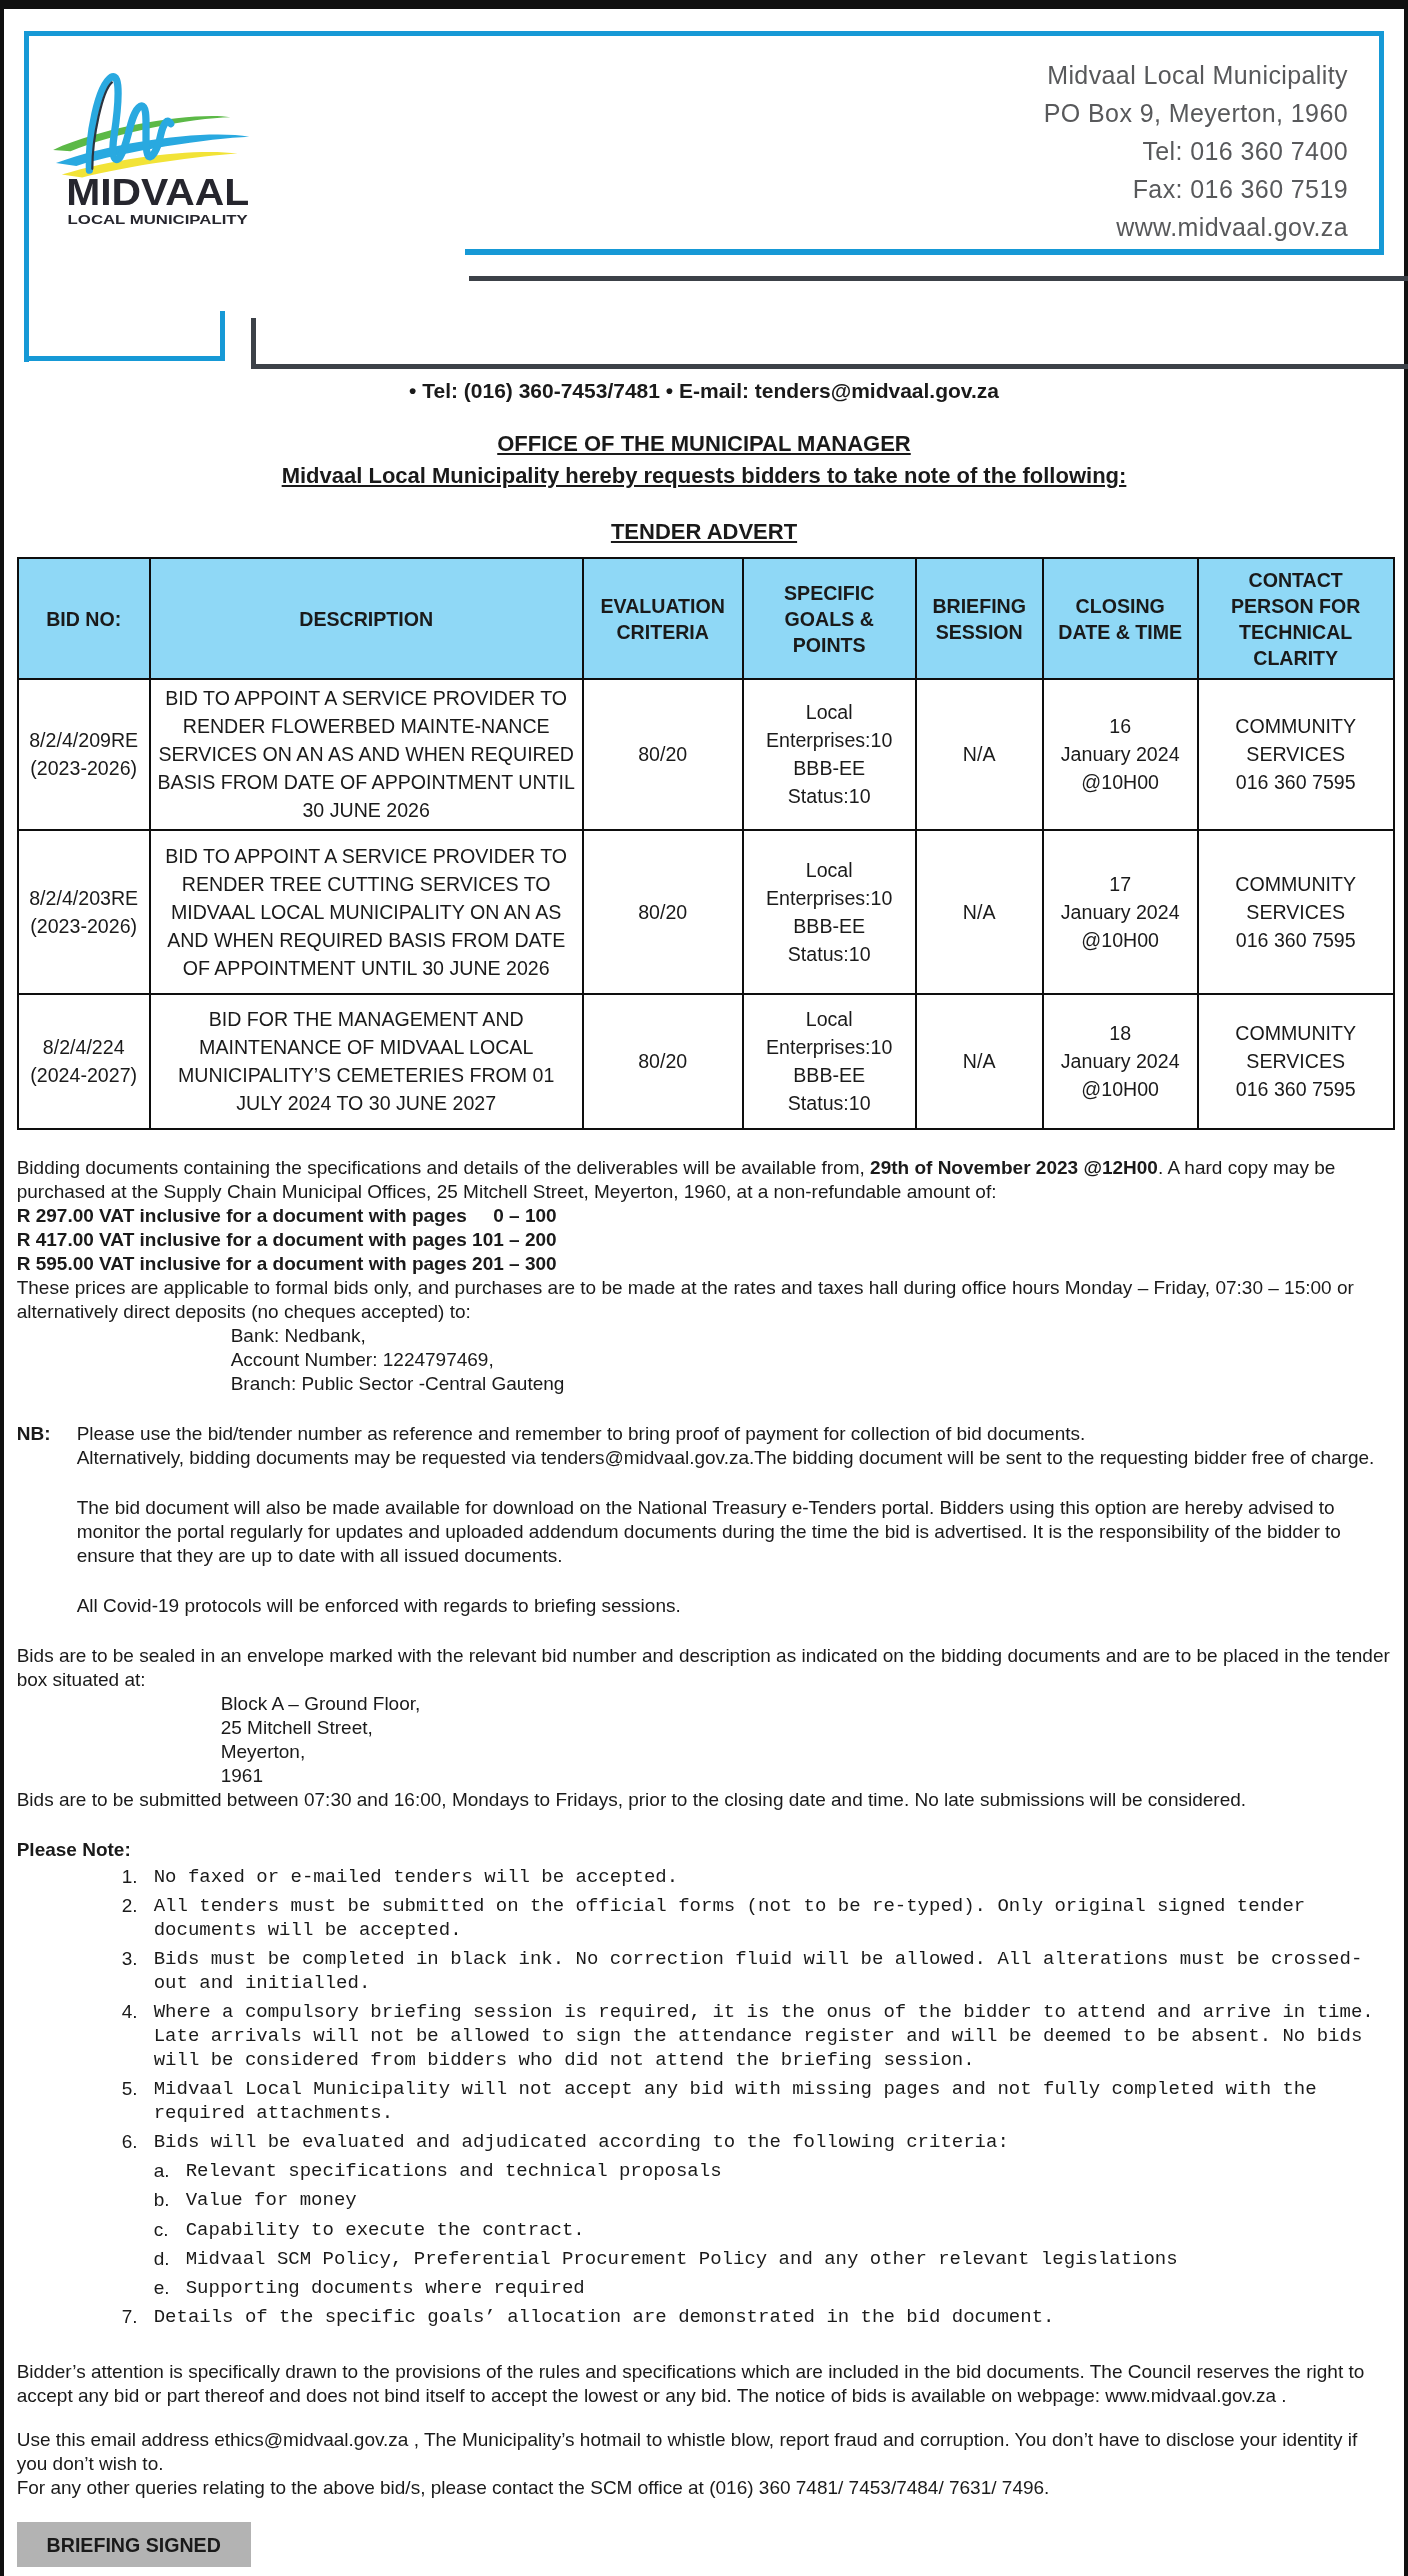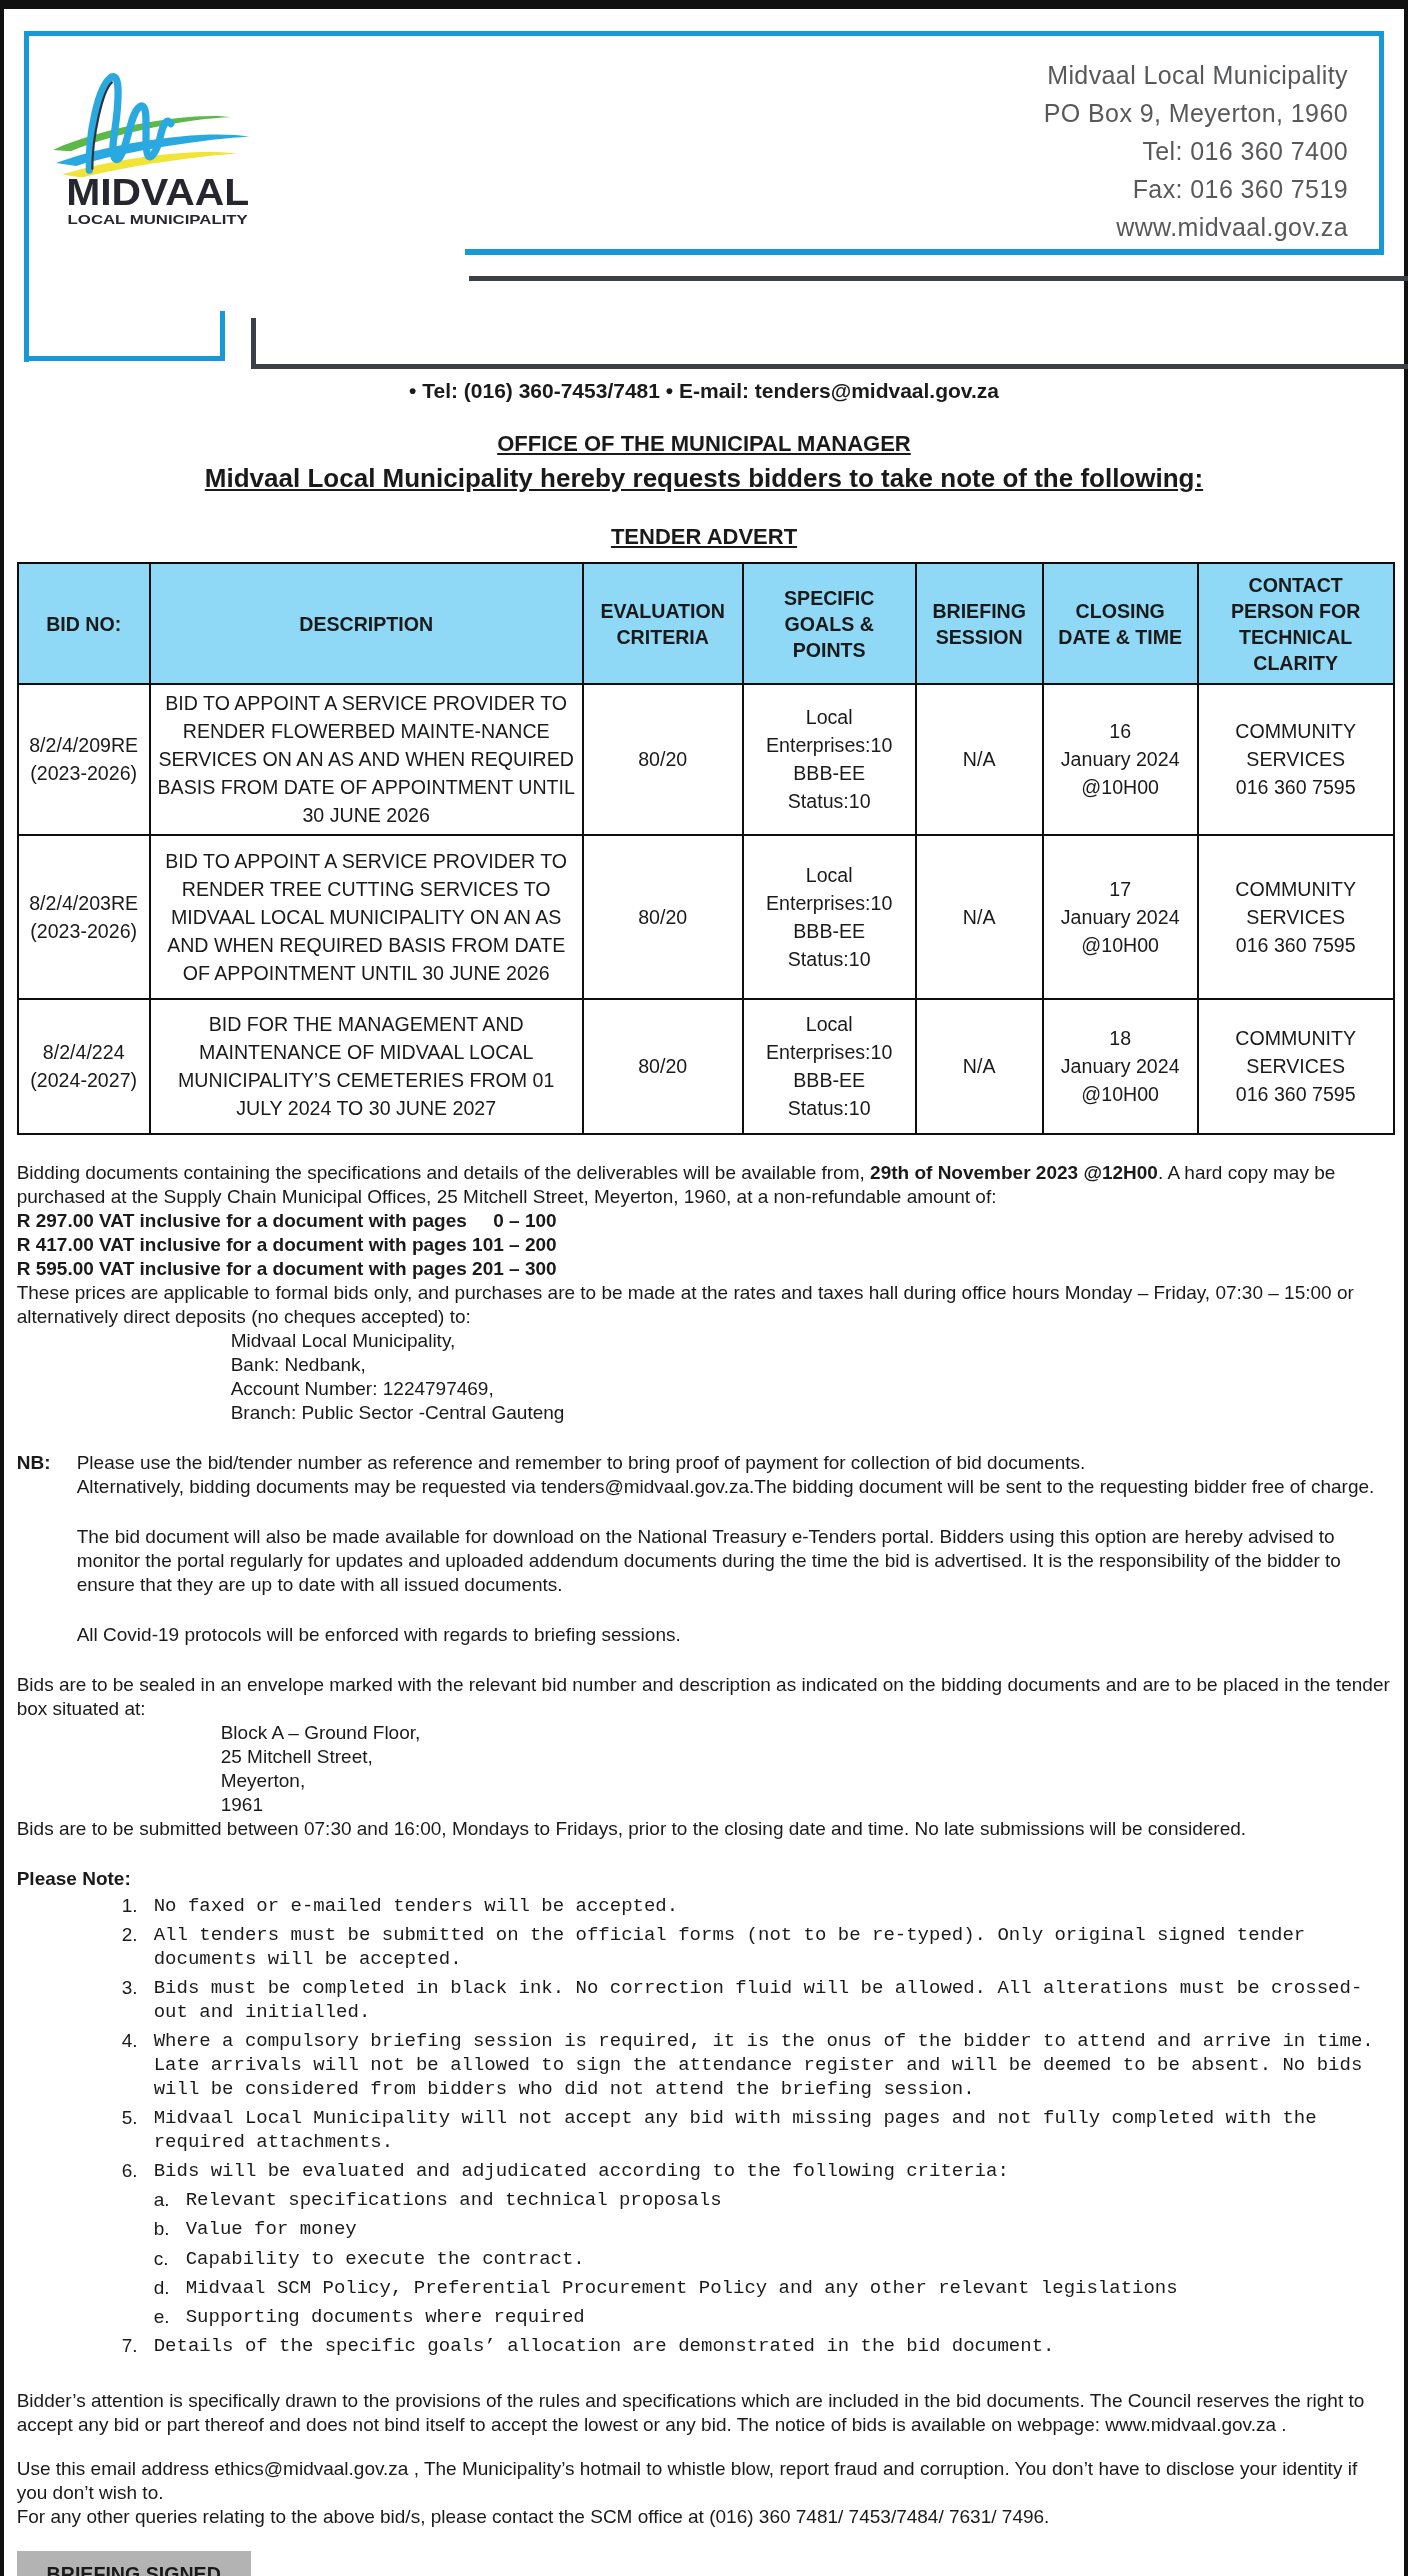--- a/index.html
+++ b/index.html
@@ -31,21 +31,21 @@
   .lh-address {
     position:absolute; right:60px; top:56px; text-align:right;
     font-size:25px; line-height:38px; color:#58595b; letter-spacing:0.4px;
   }
   .lh-logo { position:absolute; left:40px; top:48px; }
 
   
   .content { padding:0 16.7px; }
   .contact-line { margin-top:10.2px; text-align:center; font-weight:bold; font-size:21px; }
   .office-heading { margin-top:28px; text-align:center; font-weight:bold; font-size:22px; text-decoration:underline; }
-  .office-subheading { margin-top:5.8px; text-align:center; font-weight:bold; font-size:26px; text-decoration:underline; }
+  .office-subheading { margin-top:5.8px; text-align:center; font-weight:bold; font-size:22px; text-decoration:underline; }
   .advert-title { margin-top:30.5px; text-align:center; font-weight:bold; font-size:22px; text-decoration:underline; }
 
   
   table.tender { margin-top:11.6px; width:1375px; border-collapse:collapse; table-layout:fixed; }
   table.tender th, table.tender td {
     border:2.9px solid #0e0e0e; text-align:center; vertical-align:middle;
     font-size:19.6px; padding:4.4px 5.8px;
   }
   table.tender th { background:#8fd8f6; font-weight:bold; line-height:26px; height:121px; }
   table.tender td { line-height:28px; }
@@ -211,21 +211,20 @@
 
     <p><span>Bidding documents containing the specifications and details of the deliverables will be available from, </span><span class="bold">29th of November 2023 @12H00</span><span>. A hard copy may be purchased at the Supply Chain Municipal Offices, 25 Mitchell Street, Meyerton, 1960, at a non-refundable amount of:</span></p>
 
     <p class="price-line">R 297.00 VAT inclusive for a document with pages     0 – 100</p>
     <p class="price-line">R 417.00 VAT inclusive for a document with pages 101 – 200</p>
     <p class="price-line">R 595.00 VAT inclusive for a document with pages 201 – 300</p>
 
     <p>These prices are applicable to formal bids only, and purchases are to be made at the rates and taxes hall during office hours Monday – Friday, 07:30 – 15:00 or alternatively direct deposits (no cheques accepted) to:</p>
 
     <div class="bank-block">
-      <div>Midvaal Local Municipality,</div>
       <div>Bank: Nedbank,</div>
       <div>Account Number: 1224797469,</div>
       <div>Branch: Public Sector -Central Gauteng</div>
     </div>
 
     <div class="gap40"></div>
 
     <div class="nb-row">
       <div class="nb-label">NB:</div>
       <div class="nb-content">

